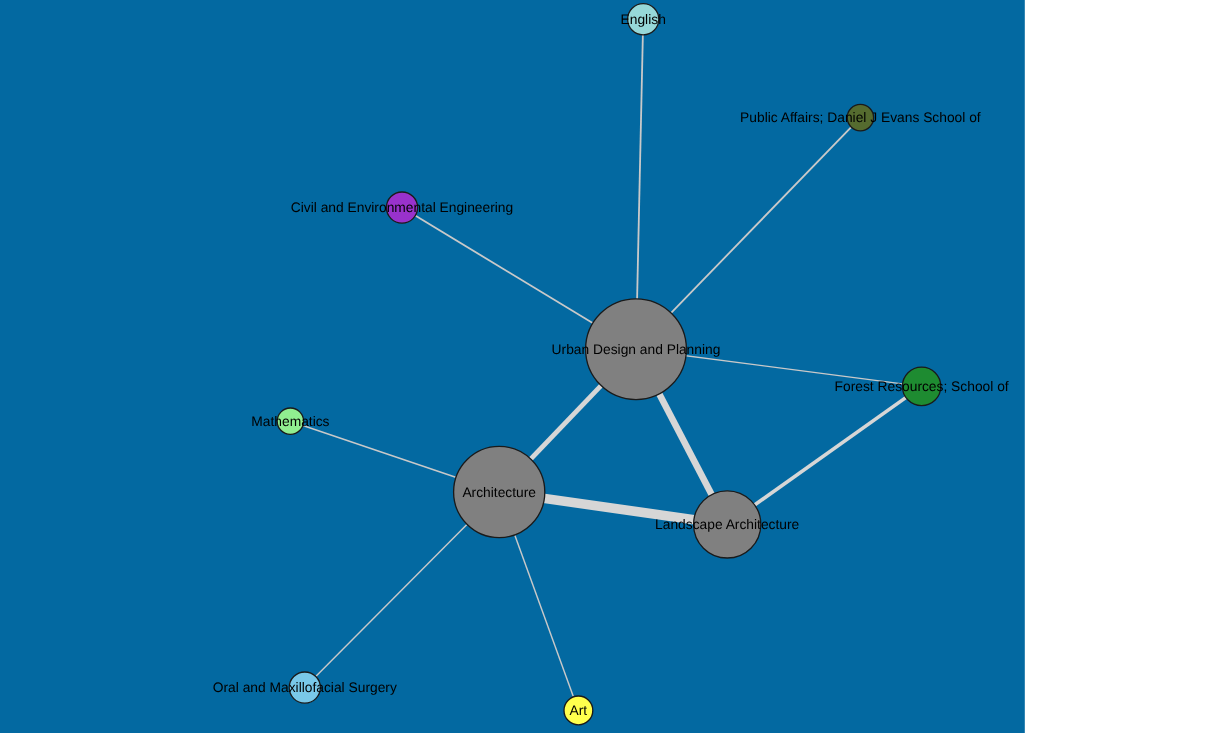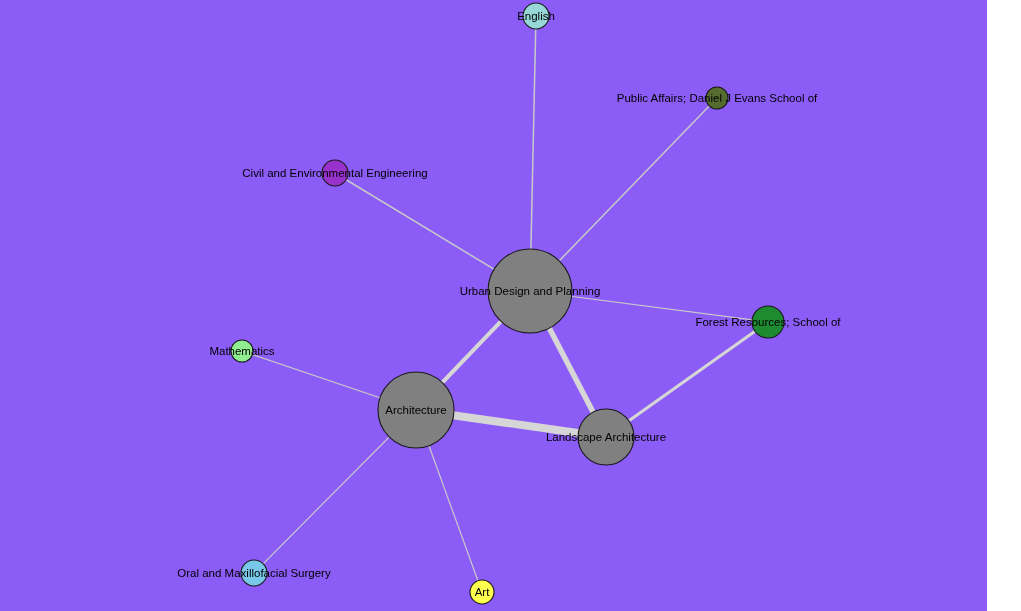--- a/index.html
+++ b/index.html
@@ -3,23 +3,23 @@
 <meta charset="utf-8">
 <style>
   html, body {
     margin: 0;
     padding: 0;
     background: #ffffff;
     font-family: "Liberation Sans", sans-serif;
   }
   #stage {
     position: relative;
-    width: 987px;
+    width: 854px;
     height: 611px;
-    background: #8b5cf6;
+    background: #0369a1;
     overflow: hidden;
   }
   svg { display: block; }
   .edge { fill: none; }
   .node-circle { stroke-width: 1.1px; cursor: pointer; }
   .node-label {
     font-family: "Liberation Sans", sans-serif;
     font-size: 11.5px;
     fill: #000000;
     text-anchor: middle;

